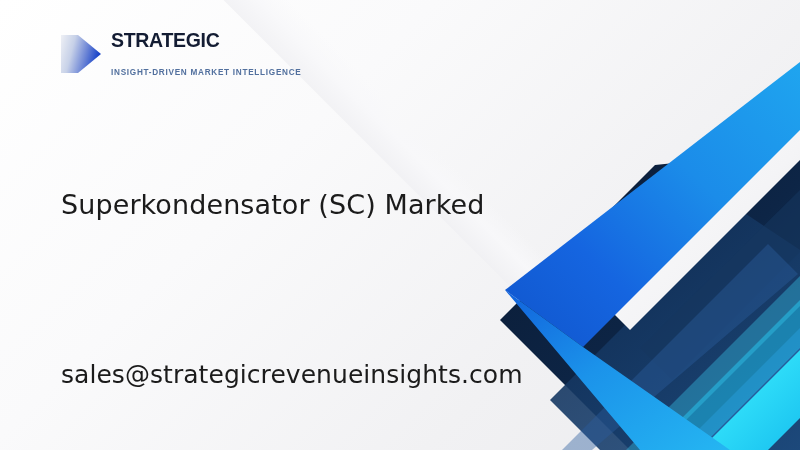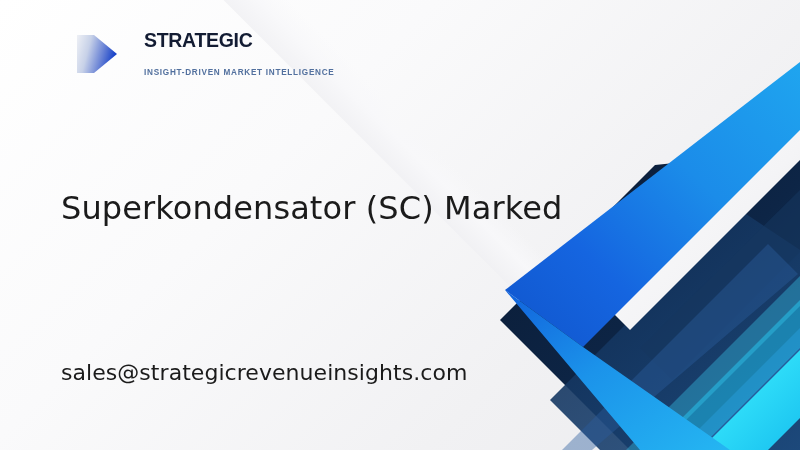--- a/index.html
+++ b/index.html
@@ -67,25 +67,25 @@
     top: 0;
     width: 320px;
     height: 450px;
     overflow: hidden;
   }
   .art svg { display: block; }
 
   
   .logo {
     position: absolute;
-    left: 76px;
+    left: 60px;
     top: 30px;
     display: flex;
     align-items: center;
-    gap: 26px;
+    gap: 9px;
   }
   .logo-mark { width: 42px; height: 46px; flex: 0 0 auto; }
   .logo-text { display: flex; flex-direction: column; line-height: 1; }
   .logo-line {
     font-family: "Liberation Sans", sans-serif;
     font-weight: bold;
     font-size: 19.5px;
     letter-spacing: -0.3px;
     color: #131c33;
     line-height: 1.08;
@@ -99,32 +99,32 @@
     color: #52709e;
   }
 
   
   .title {
     position: absolute;
     left: 61px;
     top: 188px;
     width: 520px;
     font-family: "DejaVu Sans", sans-serif;
-    font-size: 32px;
+    font-size: 27px;
     font-weight: normal;
     color: #1b1b1b;
     letter-spacing: 0.1px;
     line-height: 1.25;
   }
   .email {
     position: absolute;
     left: 61px;
     top: 360px;
     font-family: "DejaVu Sans", sans-serif;
-    font-size: 22px;
+    font-size: 25px;
     font-weight: normal;
     color: #1b1b1b;
     letter-spacing: 0.05px;
   }
 </style>
 </head>
 <body>
 
 <div class="slide">
 

